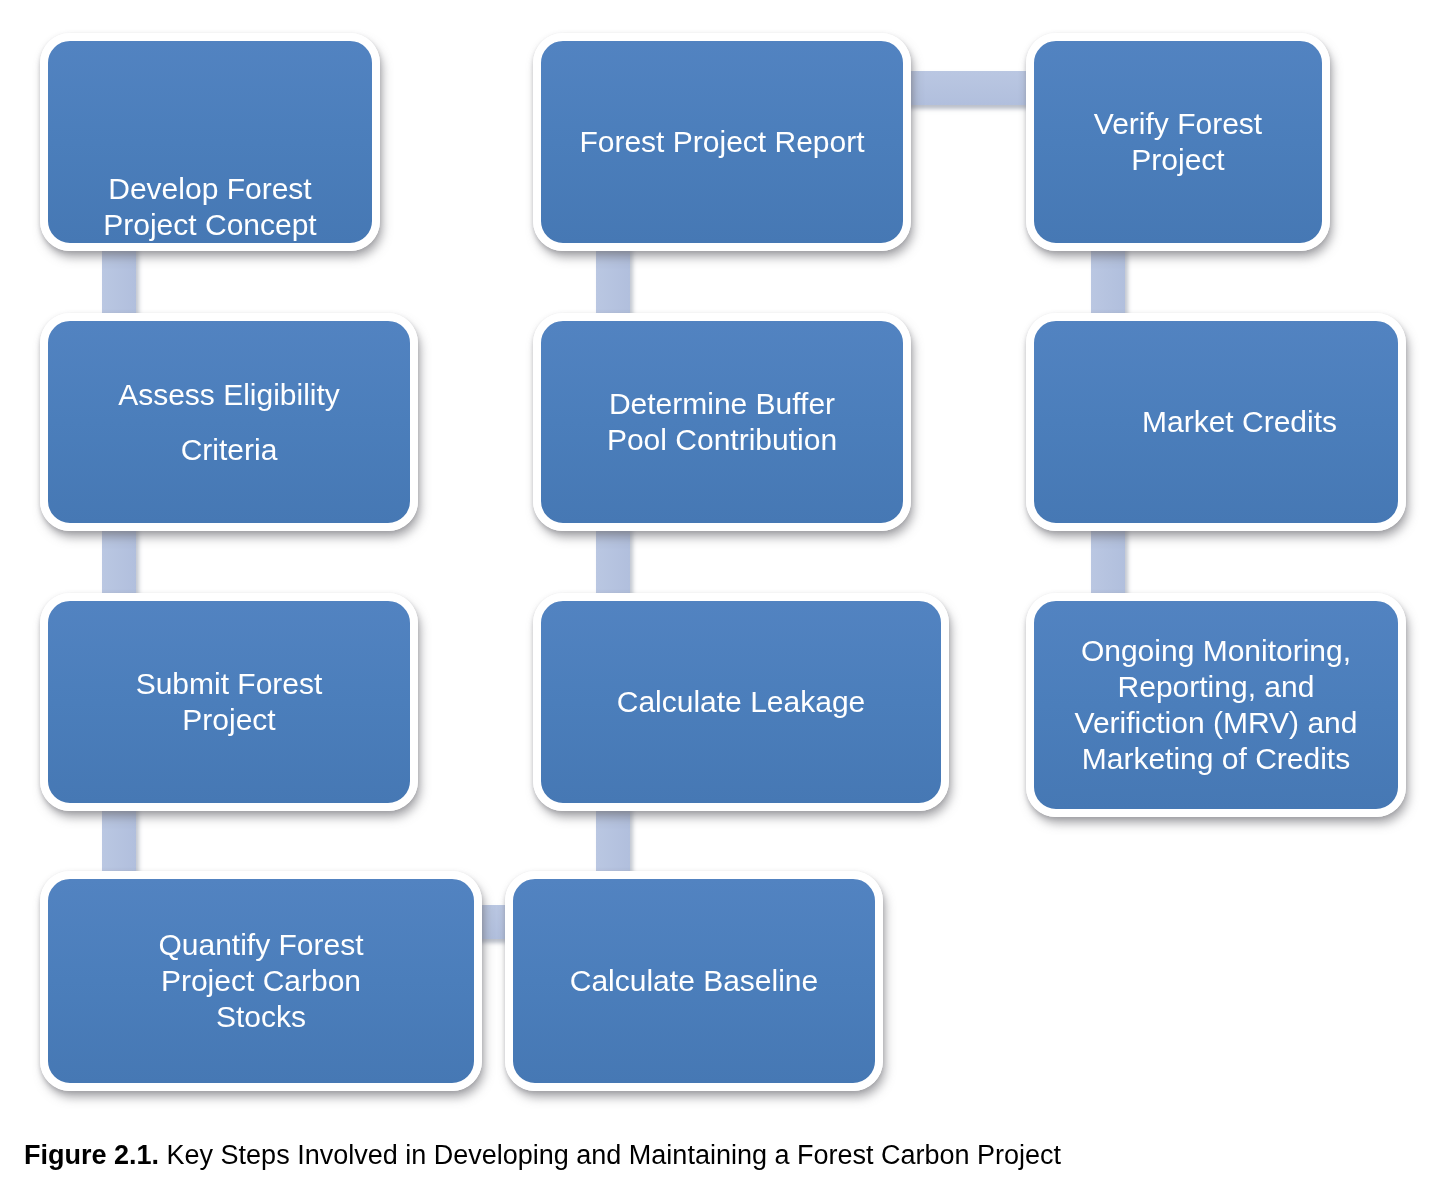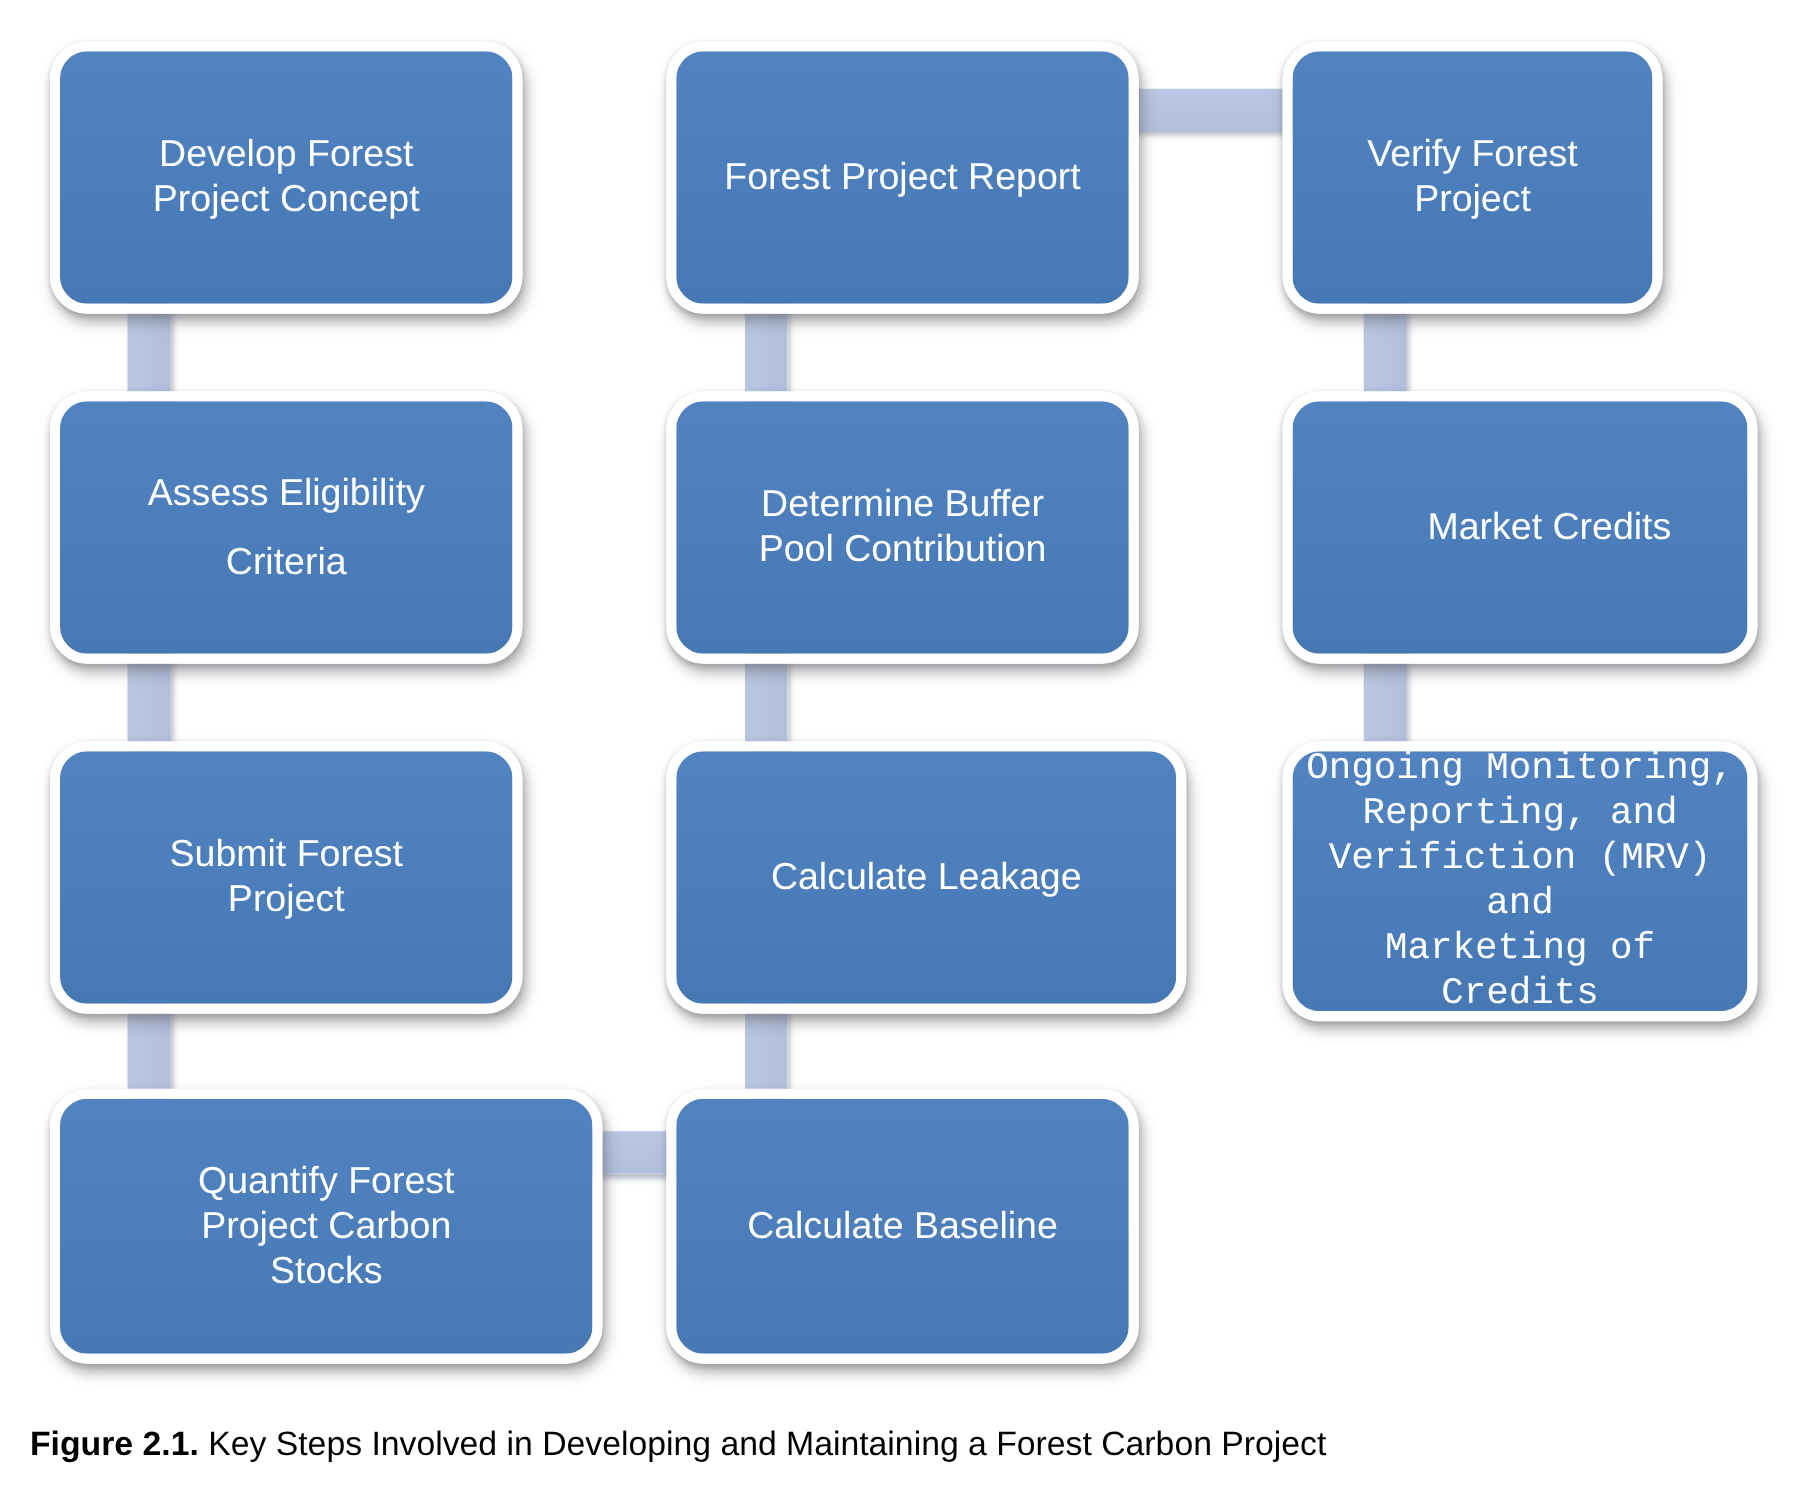--- a/index.html
+++ b/index.html
@@ -69,21 +69,21 @@
   <div class="connector v" style="left:102px; top:523px; height:78px;"></div>
   <div class="connector v" style="left:102px; top:803px; height:76px;"></div>
   <div class="connector h" style="left:408px; top:905px; width:140px;"></div>
   <div class="connector v" style="left:596px; top:803px; height:76px;"></div>
   <div class="connector v" style="left:596px; top:523px; height:78px;"></div>
   <div class="connector v" style="left:596px; top:243px; height:78px;"></div>
   <div class="connector h" style="left:897px; top:71px; width:142px;"></div>
   <div class="connector v" style="left:1091px; top:243px; height:78px;"></div>
   <div class="connector v" style="left:1091px; top:523px; height:78px;"></div>
 
-  <div class="step-box" style="left:40px; top:33px; width:378px; height:218px;">
+  <div class="step-box" style="left:40px; top:33px; width:340px; height:218px;align-items:flex-end;">
     <div class="step-label">Develop Forest
 Project Concept</div>
   </div>
   <div class="step-box" style="left:40px; top:313px; width:378px; height:218px;">
     <div class="step-label spaced">Assess Eligibility
 Criteria</div>
   </div>
   <div class="step-box" style="left:40px; top:593px; width:378px; height:218px;justify-content:center;">
     <div class="step-label">Submit Forest
 Project</div>
@@ -97,31 +97,31 @@
   <div class="step-box" style="left:533px; top:33px; width:378px; height:218px;">
     <div class="step-label">Forest Project Report</div>
   </div>
   <div class="step-box" style="left:533px; top:313px; width:378px; height:218px;">
     <div class="step-label">Determine Buffer
 Pool Contribution</div>
   </div>
   <div class="step-box" style="left:533px; top:593px; width:416px; height:218px;">
     <div class="step-label">Calculate Leakage</div>
   </div>
-  <div class="step-box" style="left:533px; top:871px; width:378px; height:220px;">
+  <div class="step-box" style="left:505px; top:871px; width:378px; height:220px;">
     <div class="step-label">Calculate Baseline</div>
   </div>
 
   <div class="step-box" style="left:1026px; top:33px; width:304px; height:218px;">
     <div class="step-label">Verify Forest Project</div>
   </div>
   <div class="step-box" style="left:1026px; top:313px; width:380px; height:218px;padding-left:47px;">
     <div class="step-label">Market Credits</div>
   </div>
-  <div class="step-box" style="left:1026px; top:593px; width:380px; height:224px;font-family:Liberation Mono, monospace;">
+  <div class="step-box" style="left:1026px; top:593px; width:380px; height:224px;">
     <div class="step-label">Ongoing Monitoring,
 Reporting, and
 Verifiction (MRV) and
 Marketing of Credits</div>
   </div>
 
   <div class="caption">
     <span class="bold">Figure 2.1.</span>
     <span>Key Steps Involved in Developing and Maintaining a Forest Carbon Project</span>
   </div>

